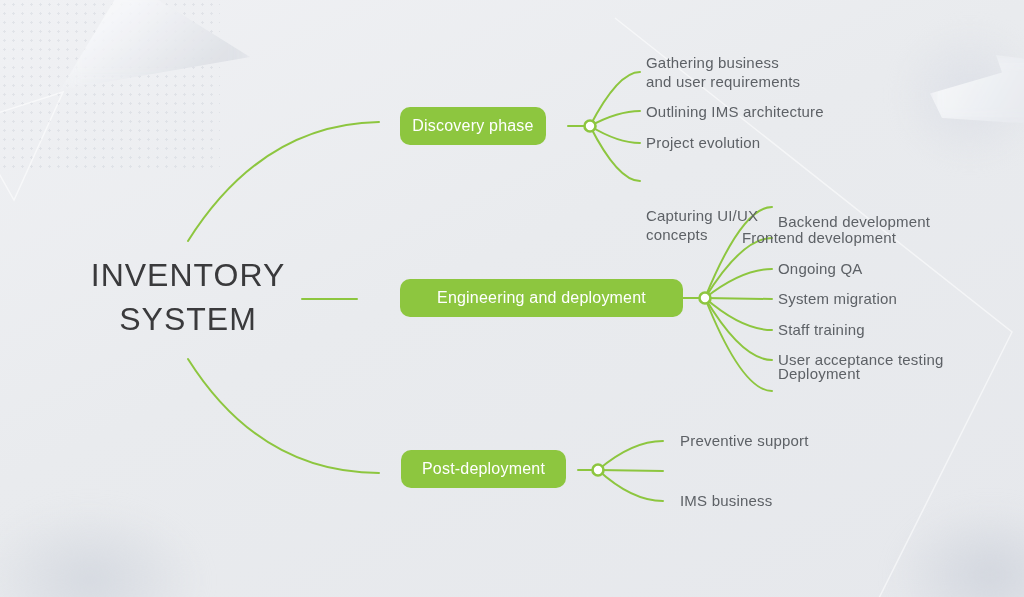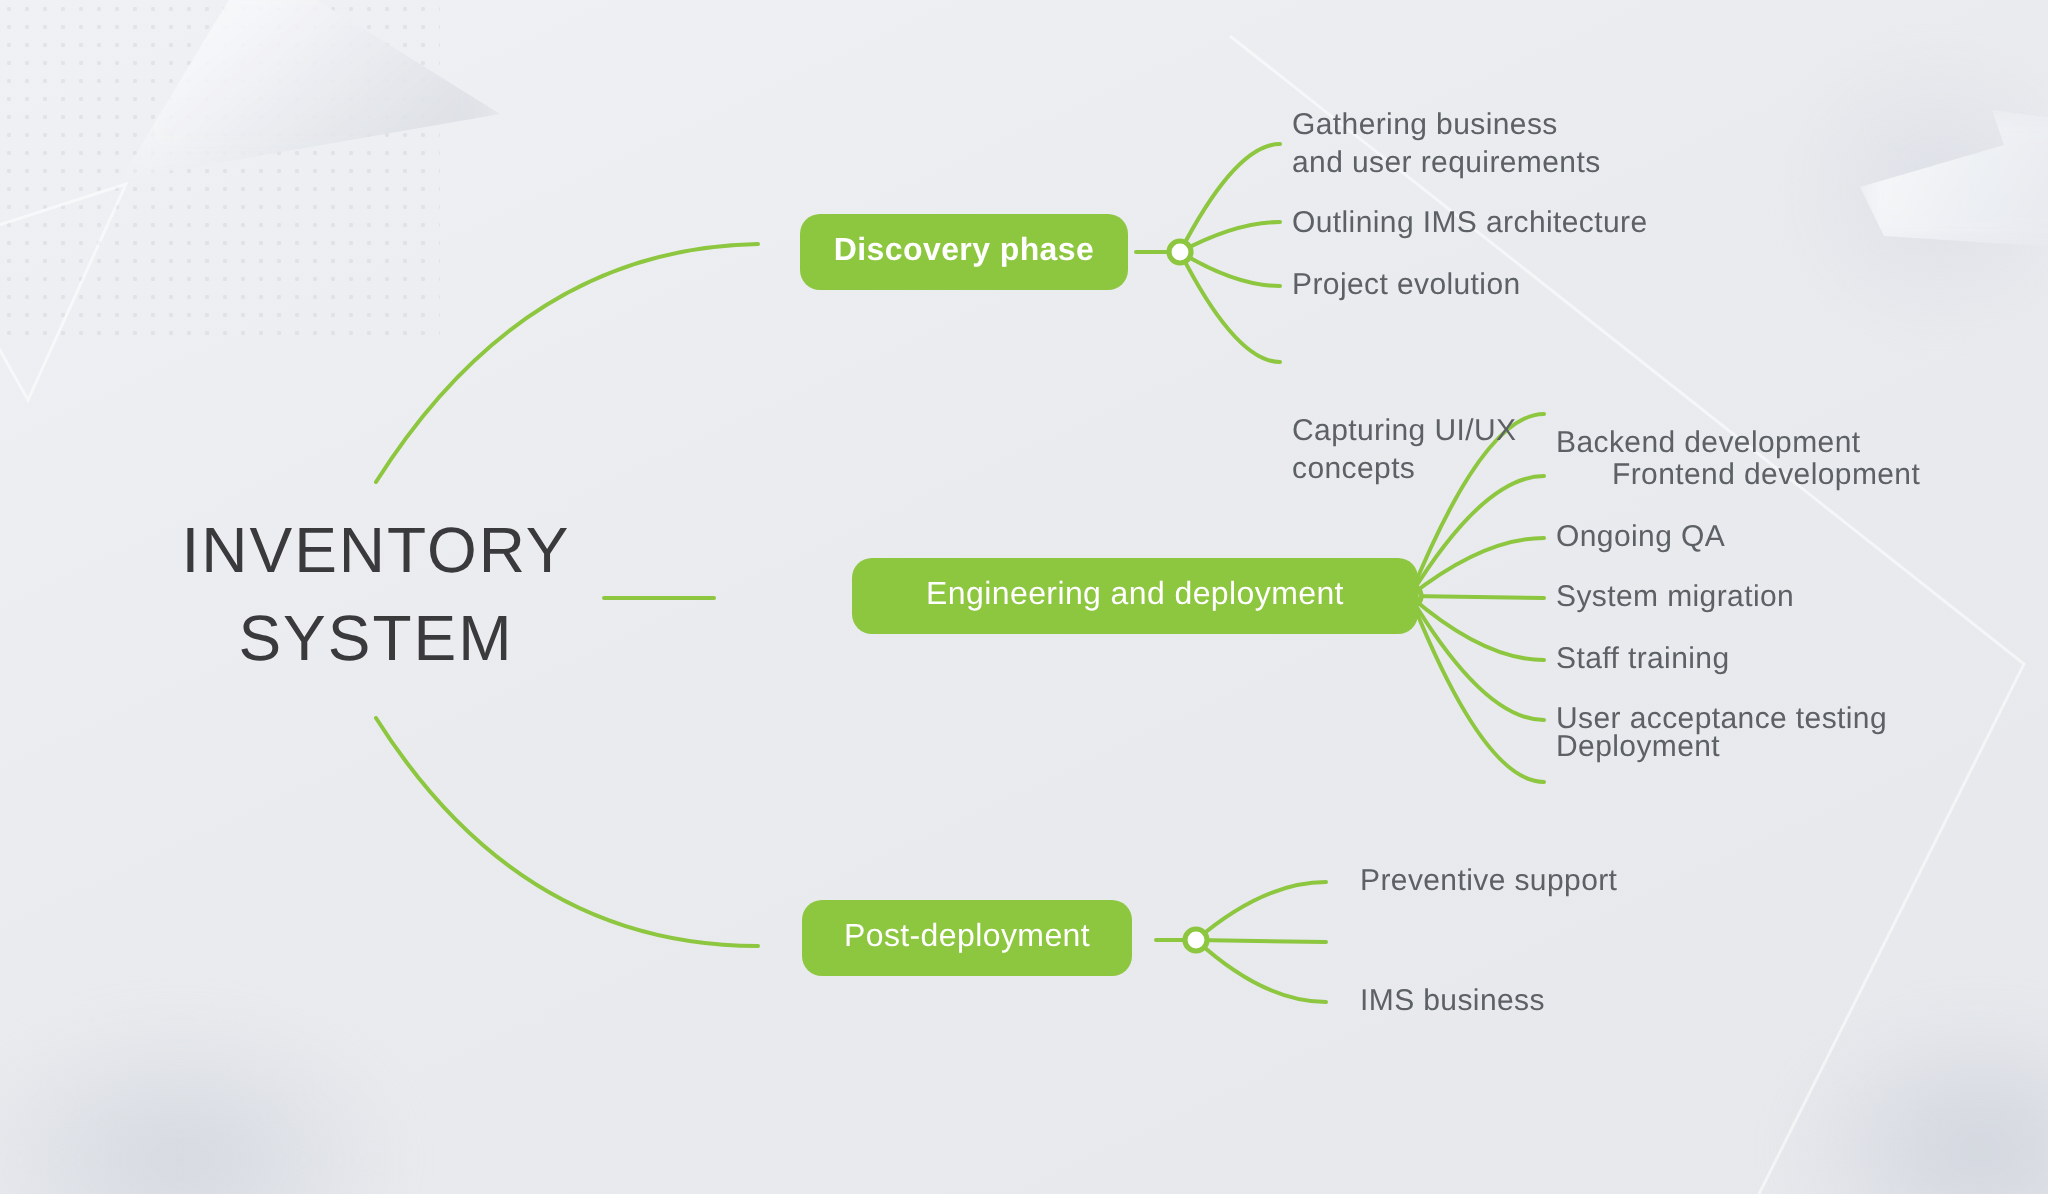--- a/index.html
+++ b/index.html
@@ -56,22 +56,22 @@
     text-align:center;color:#3a3a3c;
     font-size:32px;font-weight:normal;line-height:44px;letter-spacing:1px;
   }
   
   .node{
     position:absolute;height:38px;border-radius:10px;
     background:#8dc63f;color:#ffffff;
     display:flex;align-items:center;justify-content:center;
     font-size:16px;letter-spacing:.2px;white-space:nowrap;
   }
-  .node-discovery{left:400px;top:107px;width:164px;font-weight:bold;}
-  .node-engineering{left:400px;top:279px;width:283px;margin-left:26px;}
+  .node-discovery{left:400px;top:107px;width:146px;}
+  .node-engineering{left:400px;top:279px;width:283px;}
   .node-post{left:401px;top:450px;width:165px;}
   
   .leaf{
     position:absolute;color:#5d6166;
     font-size:15px;line-height:19px;white-space:pre-line;letter-spacing:.2px;
   }
 </style>
 </head>
 <body>
 
@@ -127,21 +127,21 @@
   <div class="node node-post">Post-deployment</div>
 
   <div class="leaf" style="left:646px;top:53px;">Gathering business
 and user requirements</div>
   <div class="leaf" style="left:646px;top:102px;">Outlining IMS architecture</div>
   <div class="leaf" style="left:646px;top:133px;">Project evolution</div>
   <div class="leaf" style="left:646px;top:162px;margin-top:44px;">Capturing UI/UX
 concepts</div>
 
   <div class="leaf" style="left:778px;top:197px;margin-top:15px;">Backend development</div>
-  <div class="leaf" style="left:806px;top:228px;">Frontend development</div>
+  <div class="leaf" style="left:742px;top:228px;">Frontend development</div>
   <div class="leaf" style="left:778px;top:259px;">Ongoing QA</div>
   <div class="leaf" style="left:778px;top:289px;">System migration</div>
   <div class="leaf" style="left:778px;top:320px;">Staff training</div>
   <div class="leaf" style="left:778px;top:350px;">User acceptance testing</div>
   <div class="leaf" style="left:778px;top:364px;">Deployment</div>
 
   <div class="leaf" style="left:680px;top:431px;">Preventive support</div>
   <div class="leaf" style="left:680px;top:491px;">IMS business</div>
 
 </div>

